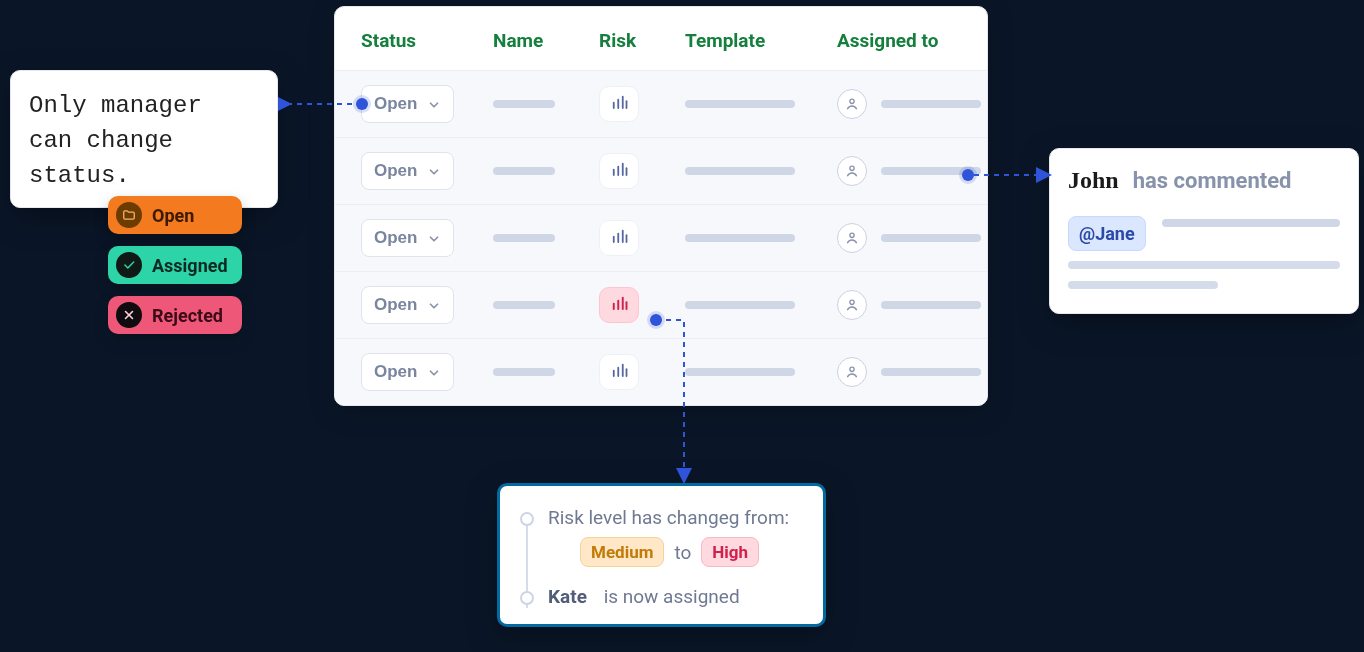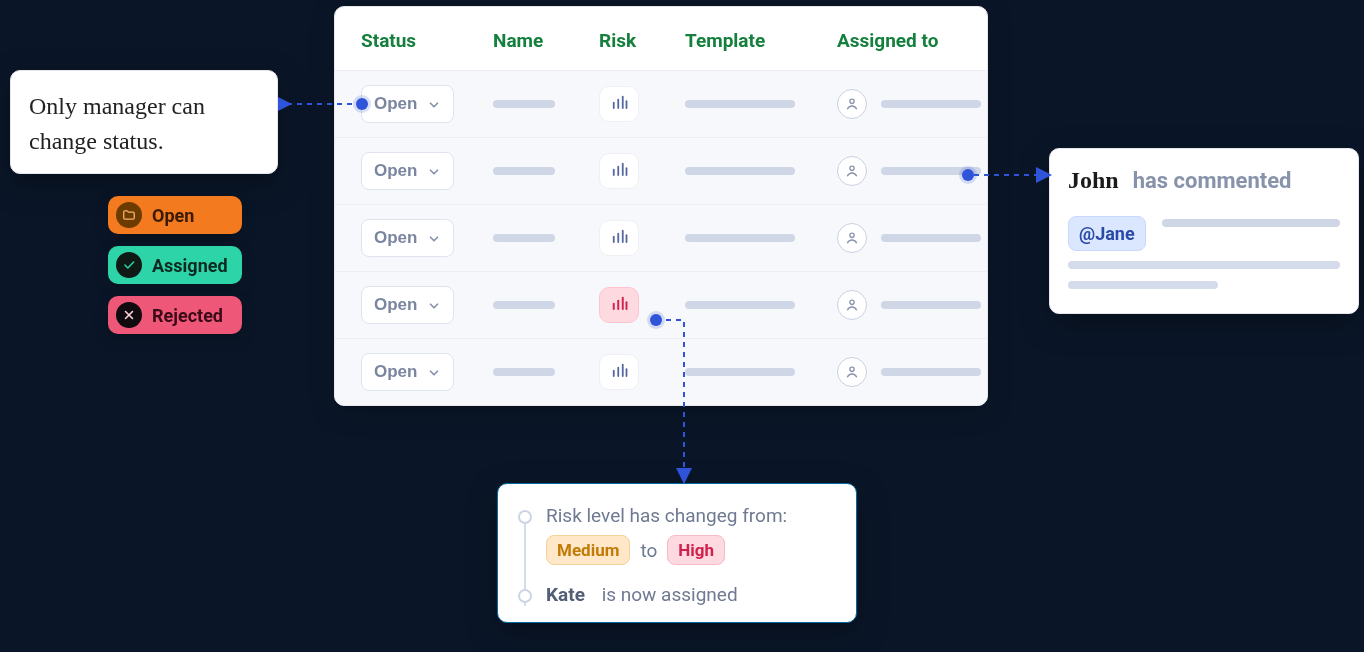--- a/index.html
+++ b/index.html
@@ -73,21 +73,21 @@
   
   .note-card {
     position: absolute;
     left: 10px; top: 70px;
     width: 268px;
     background: #fff;
     border: 1px solid #e6e8ee;
     border-radius: 10px;
     box-shadow: 0 10px 30px rgba(0,0,0,0.35);
     padding: 18px 18px 14px;
-    font-family: Liberation Serif, serif;
+    font-family: Liberation Mono, monospace;
     color: #222;
     font-size: 24px;
     line-height: 1.45;
   }
 
   
   .chip-stack {
     position: absolute;
     left: 108px; top: 196px;
     display: flex; flex-direction: column; gap: 12px;
@@ -138,23 +138,23 @@
   .comment-lines .skeleton { background: #d4dbea; }
   .comment-lines .short { width: 55%; }
   .comment-lines .full { width: 100%; }
   .mention-row { display: flex; align-items: center; gap: 16px; }
   .mention-row .skeleton { flex: 1; }
 
   
   .activity-card {
     position: absolute;
     left: 497px; top: 483px;
-    width: 360px;
+    width: 329px;
     background: #fff;
-    border: 1px solid #0369a1;
+    border: 3px solid #0369a1;
     border-radius: 10px;
     box-shadow: 0 10px 30px rgba(0,0,0,0.35);
     padding: 20px 20px 16px 20px;
   }
   .timeline { position: relative; padding-left: 28px; }
   .timeline::before {
     content: ""; position: absolute; left: 6px; top: 12px; bottom: 0;
     width: 2px; background: #d7dcea;
   }
   .tl-item { position: relative; margin-bottom: 18px; color: #6f7a92; font-size: 19px; }
@@ -163,21 +163,21 @@
     position: absolute; left: -28px; top: 6px;
     width: 14px; height: 14px; border-radius: 50%;
     background: #fff; border: 2px solid #cdd4e4;
   }
   .pill {
     display: inline-flex; align-items: center;
     border-radius: 8px; padding: 4px 10px; font-weight: 700; font-size: 17px;
   }
   .pill-medium { background: #ffe7c7; color: #c17b06; border: 1px solid #f3d39a; }
   .pill-high { background: #ffd9e0; color: #d0214e; border: 1px solid #f6b9c6; }
-  .tl-line2 { margin-top: 8px; display: flex; align-items: center; gap: 10px; }
+  .tl-line2 { margin-top: 8px; display: flex; align-items: center; gap: 10px; margin-left: 32px; }
   .bold { color: #525d77; font-weight: 700; }
 
   
   .connector { position: absolute; pointer-events: none; }
 
   
   .conn-dot {
     position: absolute; width: 12px; height: 12px; border-radius: 50%;
     background: #2f53d9; box-shadow: 0 0 0 3px rgba(47,83,217,0.18);
     pointer-events: none;

